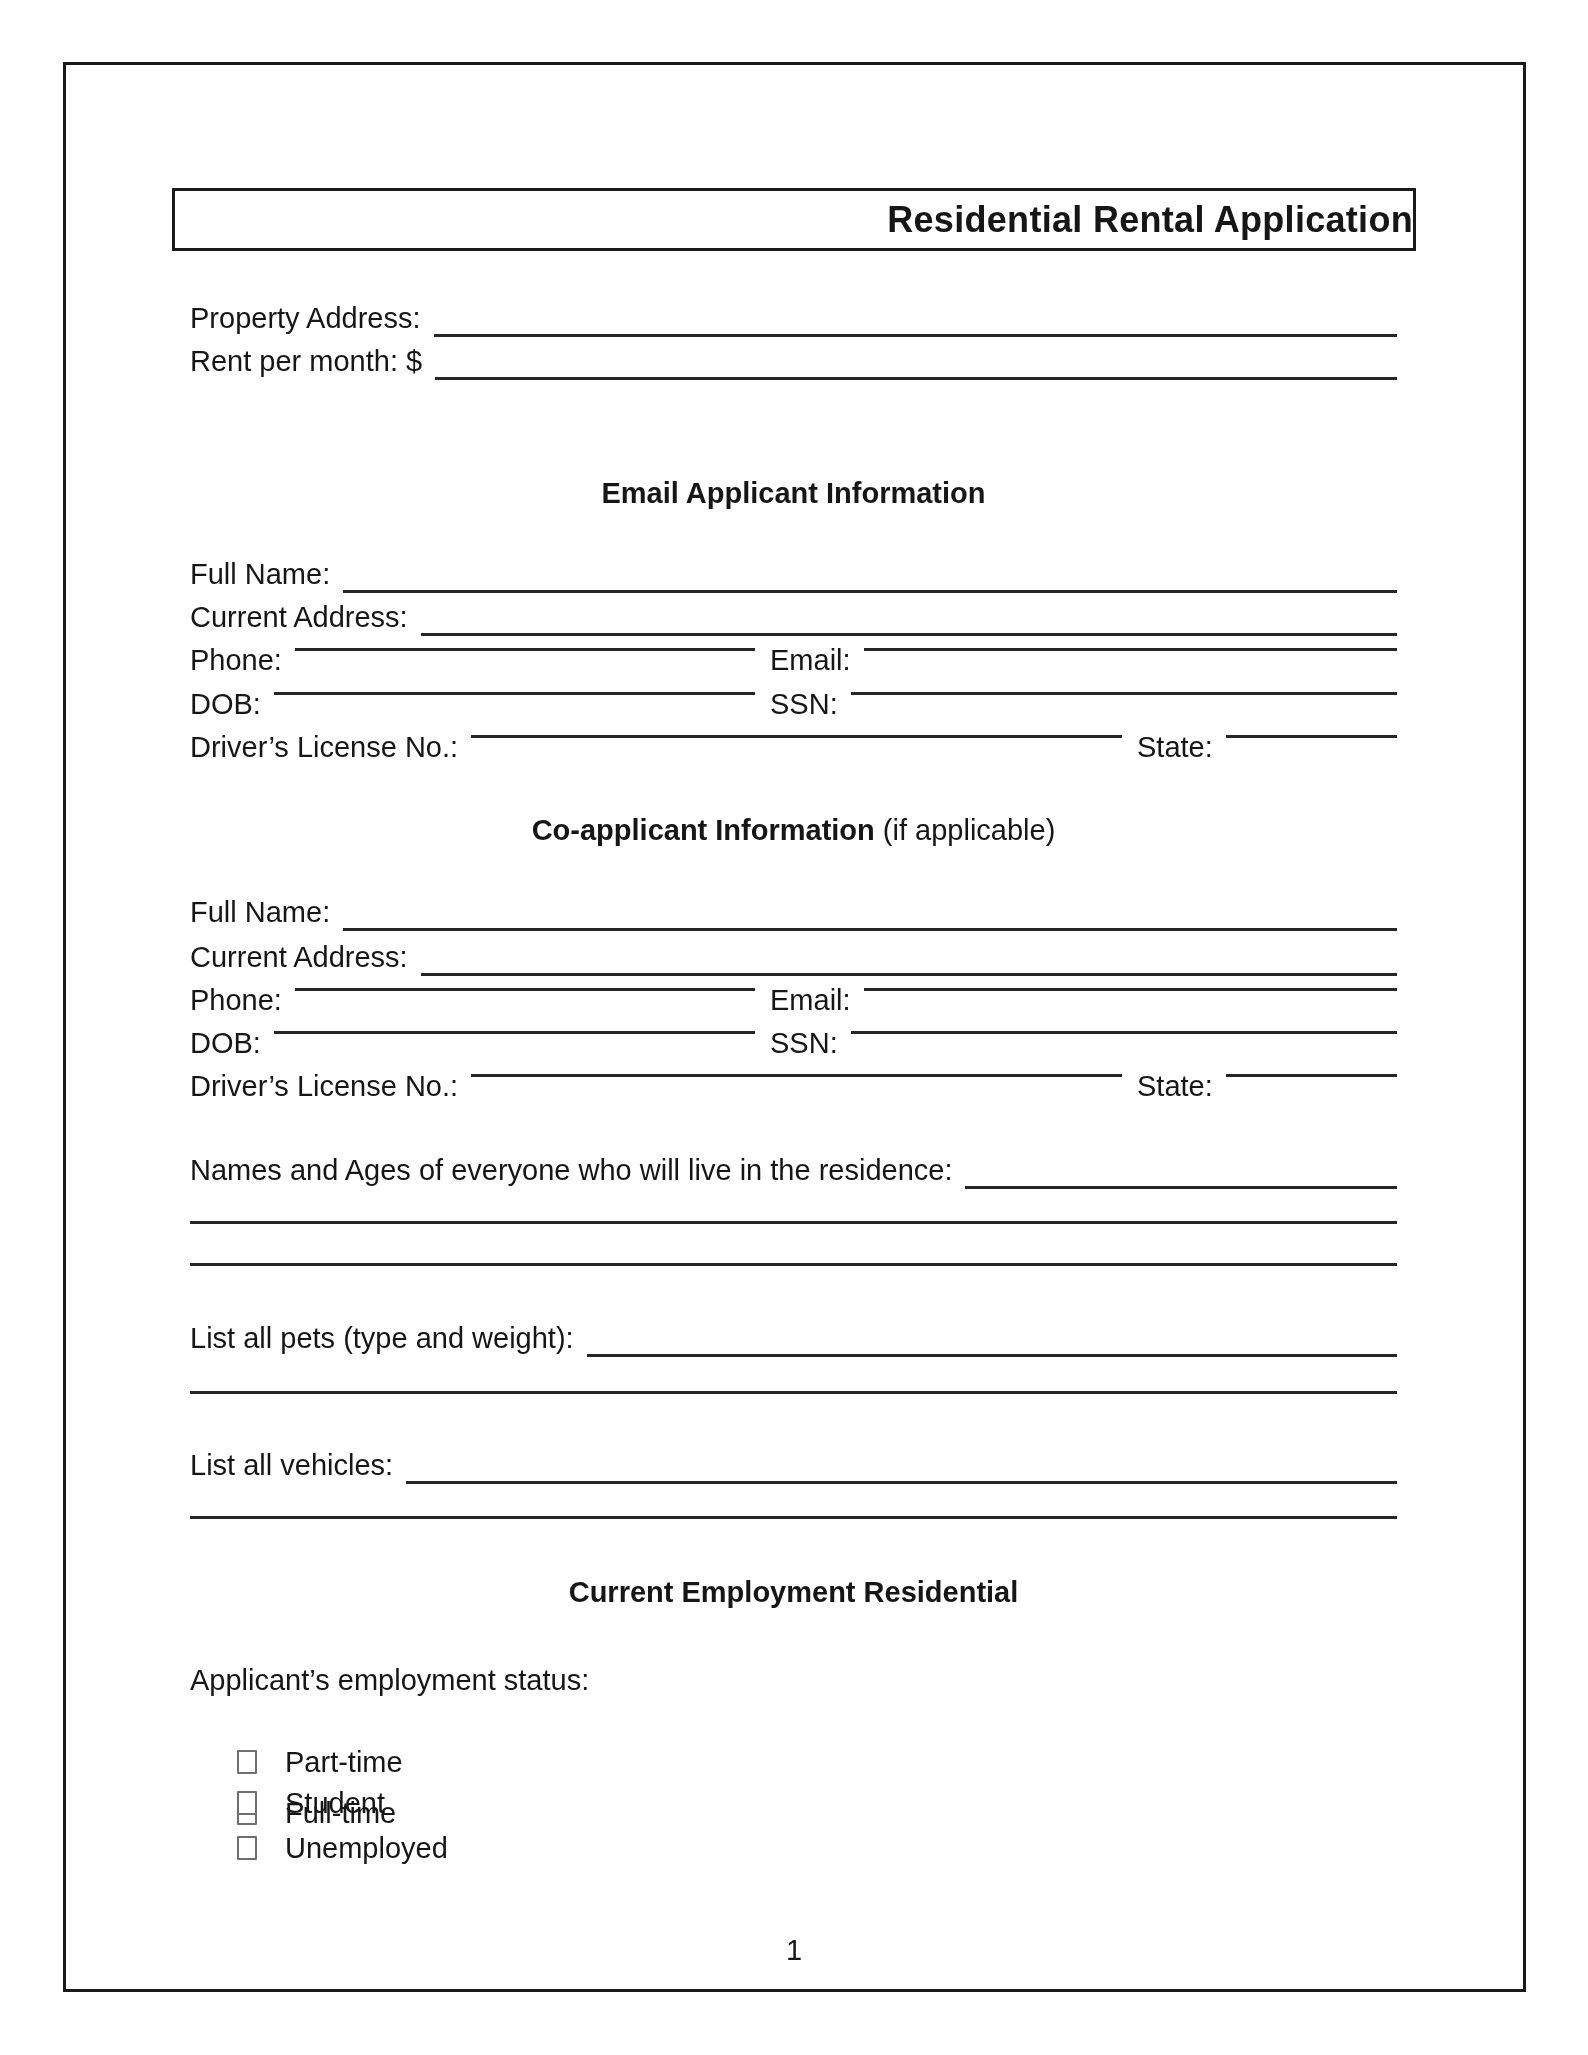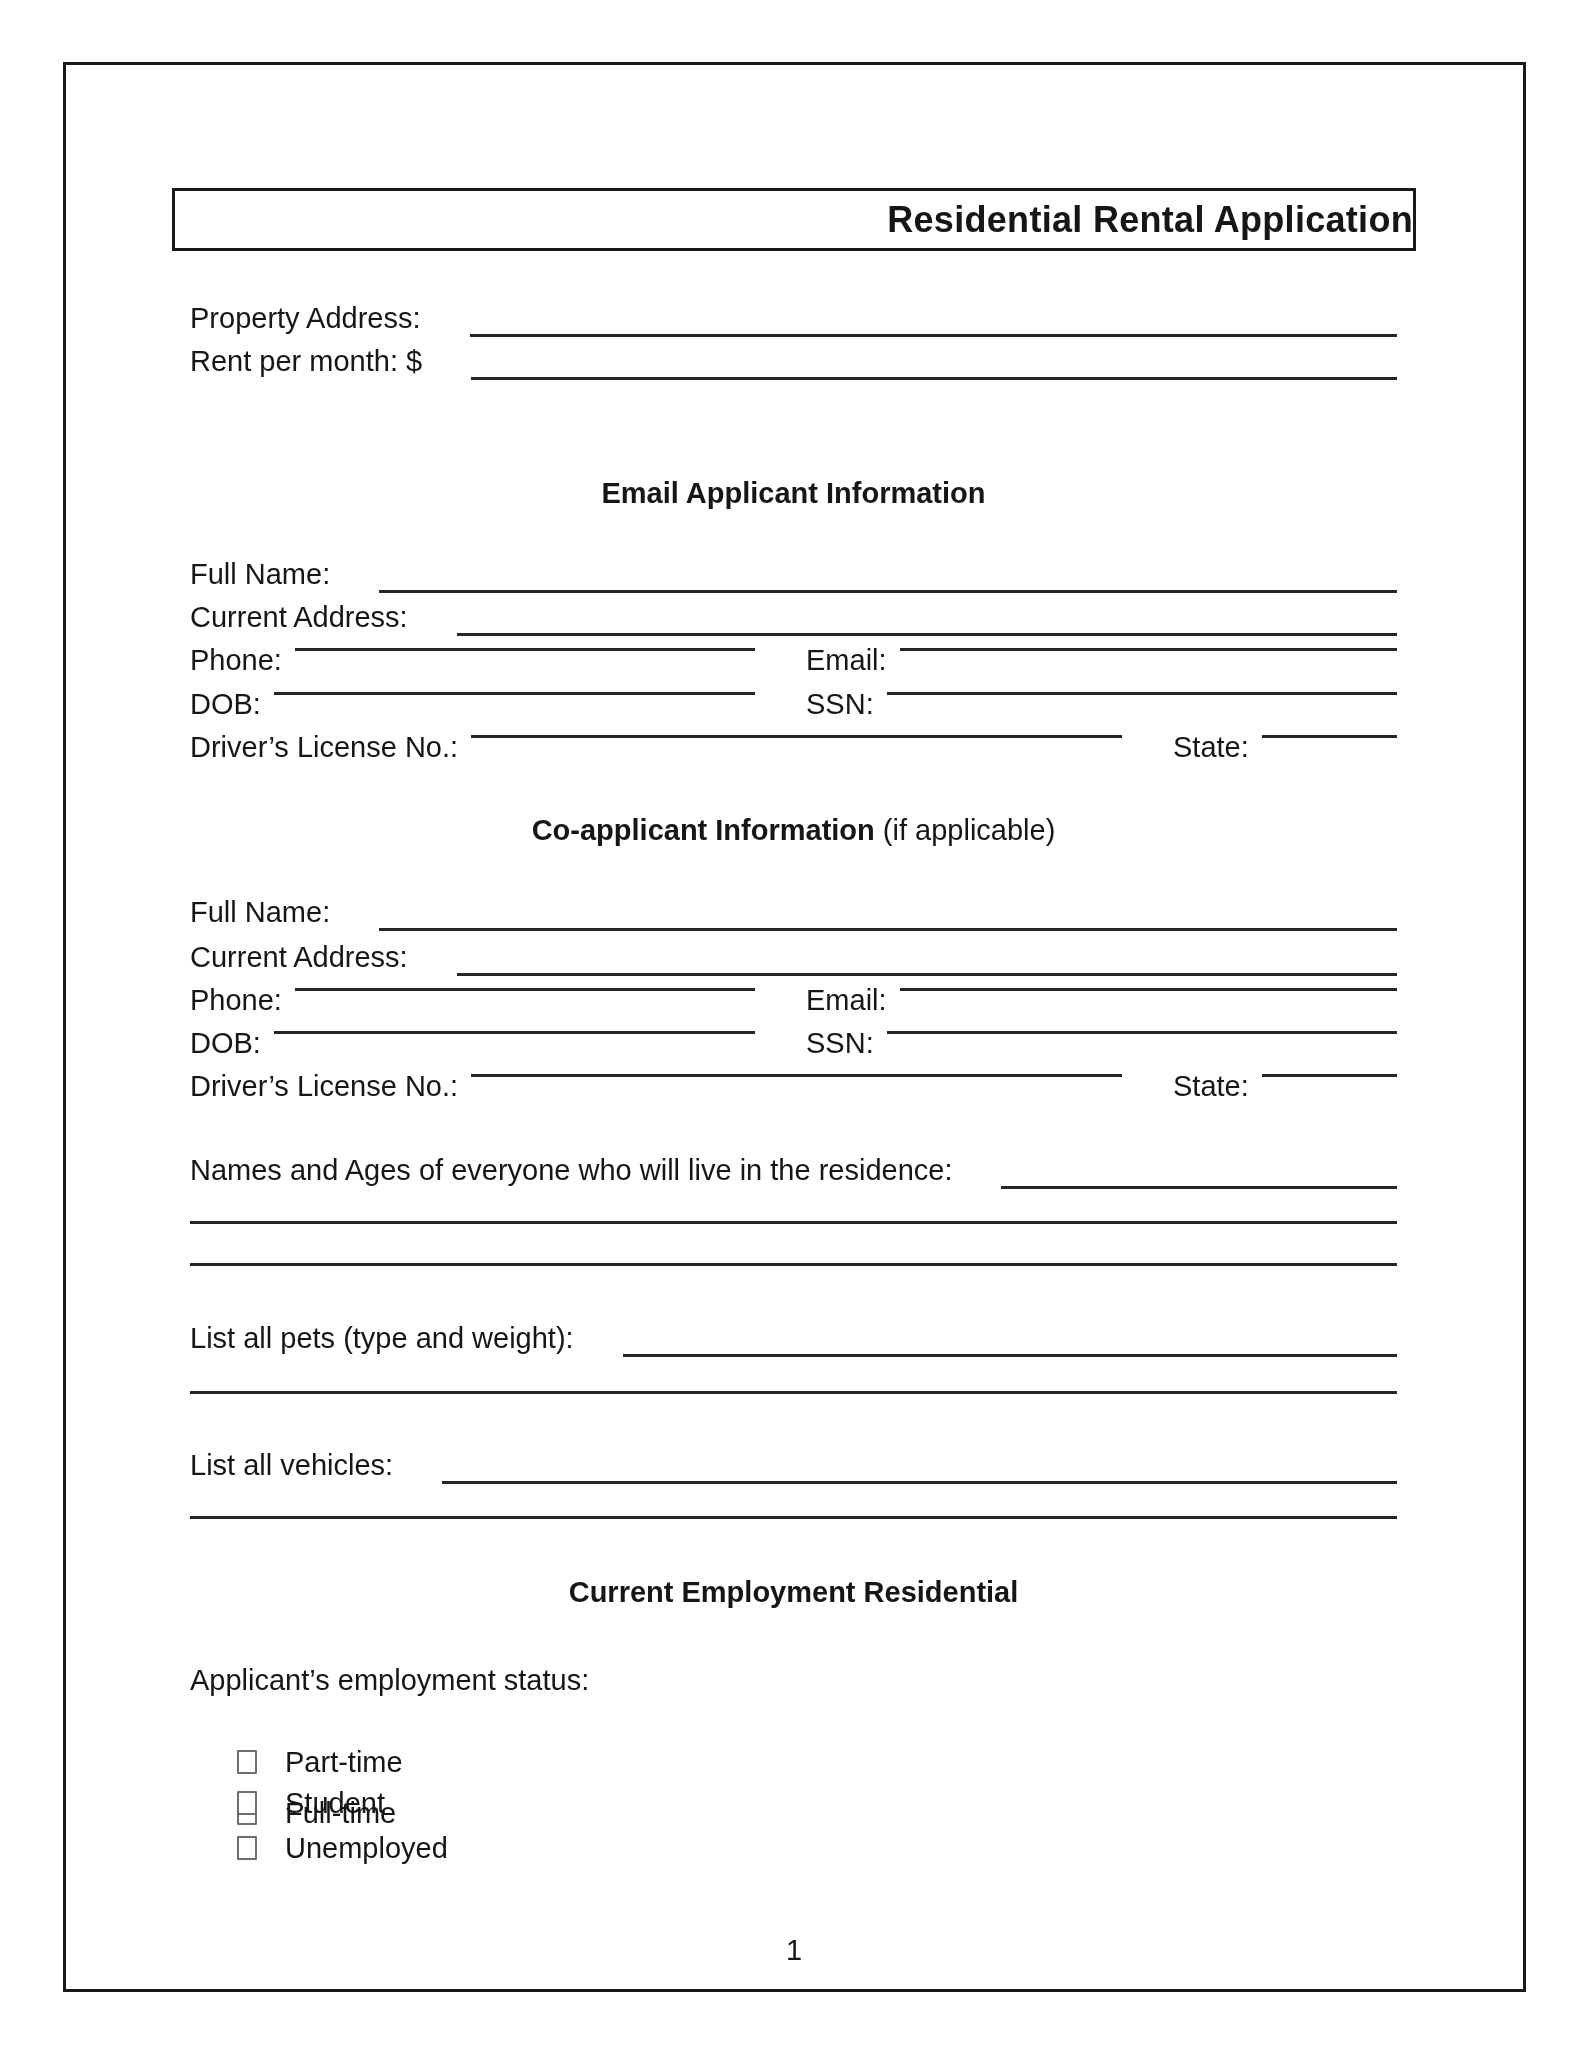--- a/index.html
+++ b/index.html
@@ -14,21 +14,21 @@
   }
   .titlebox {
     position:absolute; left:172px; top:188px; width:1244px; height:63px;
     box-sizing:border-box; border:3px solid #1a1a1a;
     display:flex; align-items:center; justify-content:flex-end;
     font-size:36px; font-weight:700; letter-spacing:0.3px;
   }
   .row {
     position:absolute; left:190px; right:191px; height:42px;
     display:flex; align-items:baseline;
-    font-size:29px; line-height:42px; white-space:nowrap;gap:36px;
+    font-size:29px; line-height:42px; white-space:nowrap;
   }
   .lbl { flex:0 0 auto; }
   .uline {
     flex:1 1 auto; align-self:baseline;
     border-bottom:3px solid #262626; margin-left:13px;
     transform:translateY(9px); min-width:40px;
   }
   .colgroup { display:flex; align-items:flex-end; }
   .col1 { flex:0 0 auto; width:565px; }
   .col1w { flex:0 0 auto; width:932px; }

